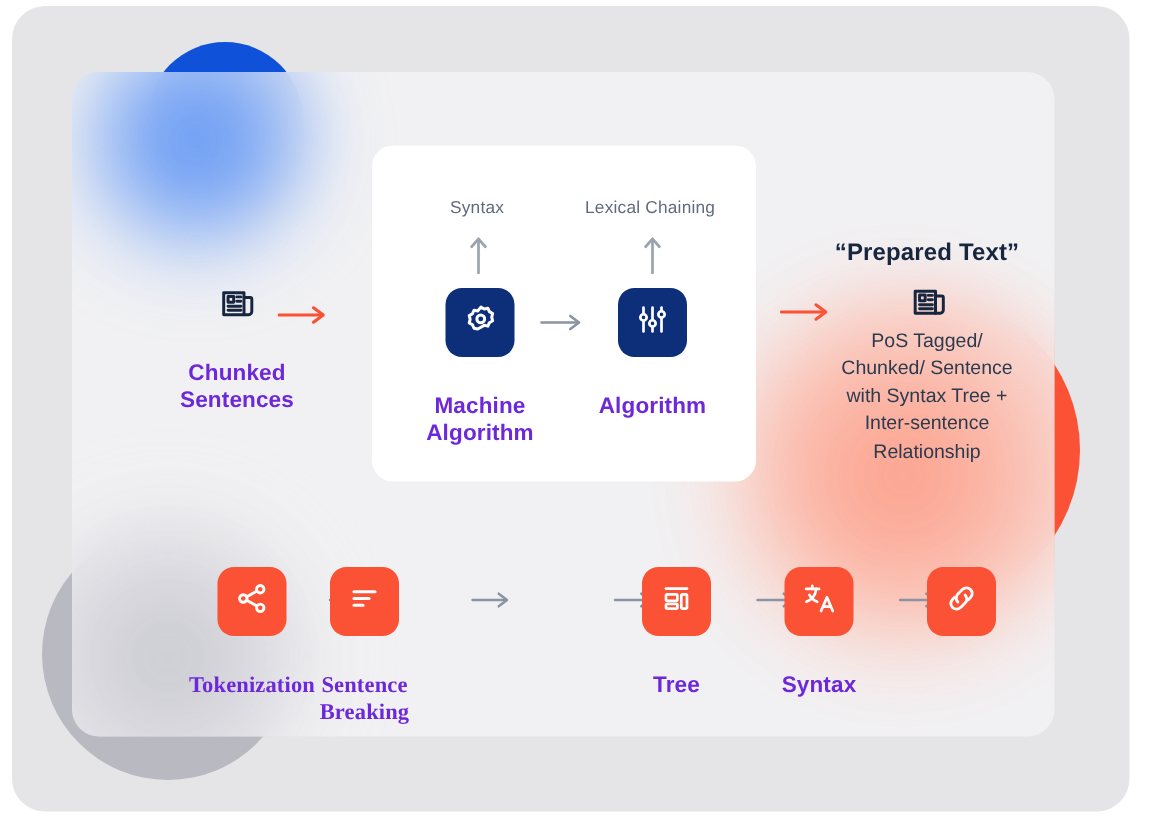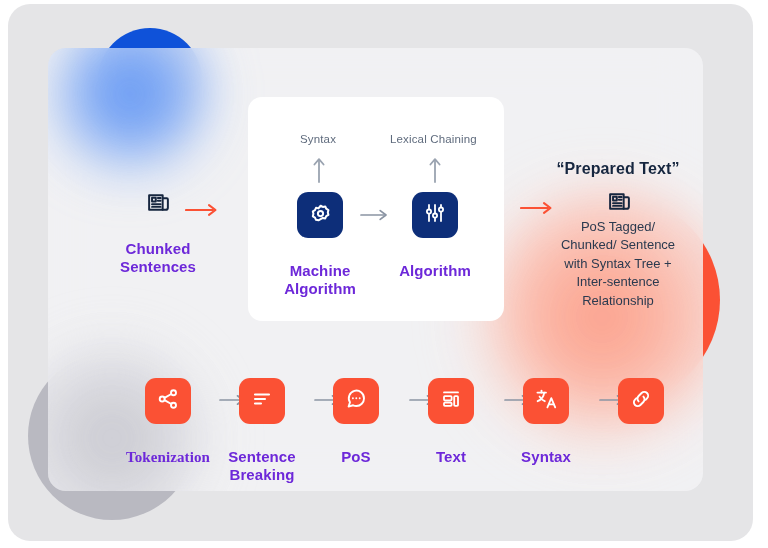--- a/index.html
+++ b/index.html
@@ -311,72 +311,59 @@
         <div class="node-label">Tokenization</div>
       </div>
 
       <div class="arrow" style="left:170px; top:342px; width:32px; height:20px;">
         <svg width="30" height="16" viewBox="0 0 30 16">
           <path d="M1 8 H22" stroke="#8a94a3" stroke-width="1.7" stroke-linecap="round"></path>
           <path d="M18.5 3.8 L24 8 L18.5 12.2" fill="none" stroke="#8a94a3" stroke-width="1.7" stroke-linecap="round" stroke-linejoin="round"></path>
         </svg>
       </div>
 
-      <div class="node" style="left:164px; top:330px; width:100px;">
+      <div class="node" style="left:145px; top:330px; width:100px;font-family:Liberation Serif, serif;">
         <div class="tile tile-orange">
           <span>
             <svg width="24" height="24" viewBox="0 0 24 24" fill="none" stroke="#ffffff" stroke-width="2.1" stroke-linecap="round">
               <path d="M5 7.5h14M5 12h10M5 16.5h6"></path>
             </svg>
           </span>
         </div>
         <div class="node-label">Sentence
 Breaking</div>
       </div>
 
       <div class="arrow" style="left:265px; top:342px; width:32px; height:20px;">
         <svg width="30" height="16" viewBox="0 0 30 16">
           <path d="M1 8 H22" stroke="#8a94a3" stroke-width="1.7" stroke-linecap="round"></path>
           <path d="M18.5 3.8 L24 8 L18.5 12.2" fill="none" stroke="#8a94a3" stroke-width="1.7" stroke-linecap="round" stroke-linejoin="round"></path>
         </svg>
       </div>
 
-      <div class="node" style="left:258px; top:330px; width:100px;">
-        <div class="tile tile-orange">
-          <span>
-            <svg width="24" height="24" viewBox="0 0 24 24" fill="none" stroke="#ffffff" stroke-width="1.9" stroke-linecap="round" stroke-linejoin="round">
-              <path d="M20 11.4a7.6 7.6 0 0 1-7.6 7.6c-1.2 0-2.3-.27-3.3-.75L4.6 19.6l1.4-4.3A7.6 7.6 0 1 1 20 11.4z"></path>
-              <circle cx="8.9" cy="11.3" r="0.95" fill="#ffffff" stroke="none"></circle>
-              <circle cx="12.3" cy="11.3" r="0.95" fill="#ffffff" stroke="none"></circle>
-              <circle cx="15.7" cy="11.3" r="0.95" fill="#ffffff" stroke="none"></circle>
-            </svg>
-          </span>
-        </div>
-        <div class="node-label">PoS</div>
-      </div>
 
       <div class="arrow" style="left:360px; top:342px; width:32px; height:20px;">
         <svg width="30" height="16" viewBox="0 0 30 16">
           <path d="M1 8 H22" stroke="#8a94a3" stroke-width="1.7" stroke-linecap="round"></path>
           <path d="M18.5 3.8 L24 8 L18.5 12.2" fill="none" stroke="#8a94a3" stroke-width="1.7" stroke-linecap="round" stroke-linejoin="round"></path>
         </svg>
       </div>
 
       <div class="node" style="left:353px; top:330px; width:100px;">
         <div class="tile tile-orange">
           <span>
             <svg width="24" height="24" viewBox="0 0 24 24" fill="none" stroke="#ffffff" stroke-width="1.8" stroke-linejoin="round">
               <path d="M5 5.4h14" stroke-linecap="round"></path>
               <rect x="5" y="9.2" width="7.6" height="4.3" rx="0.9"></rect>
               <rect x="5" y="15.6" width="7.6" height="3.2" rx="0.9"></rect>
               <rect x="15.2" y="9.2" width="3.8" height="9.6" rx="0.9"></rect>
             </svg>
           </span>
         </div>
-        <div class="node-label">Text</div>
+        <div class="node-label">Tree</div>
       </div>
 
       <div class="arrow" style="left:455px; top:342px; width:32px; height:20px;">
         <svg width="30" height="16" viewBox="0 0 30 16">
           <path d="M1 8 H22" stroke="#8a94a3" stroke-width="1.7" stroke-linecap="round"></path>
           <path d="M18.5 3.8 L24 8 L18.5 12.2" fill="none" stroke="#8a94a3" stroke-width="1.7" stroke-linecap="round" stroke-linejoin="round"></path>
         </svg>
       </div>
 
       <div class="node" style="left:448px; top:330px; width:100px;">

